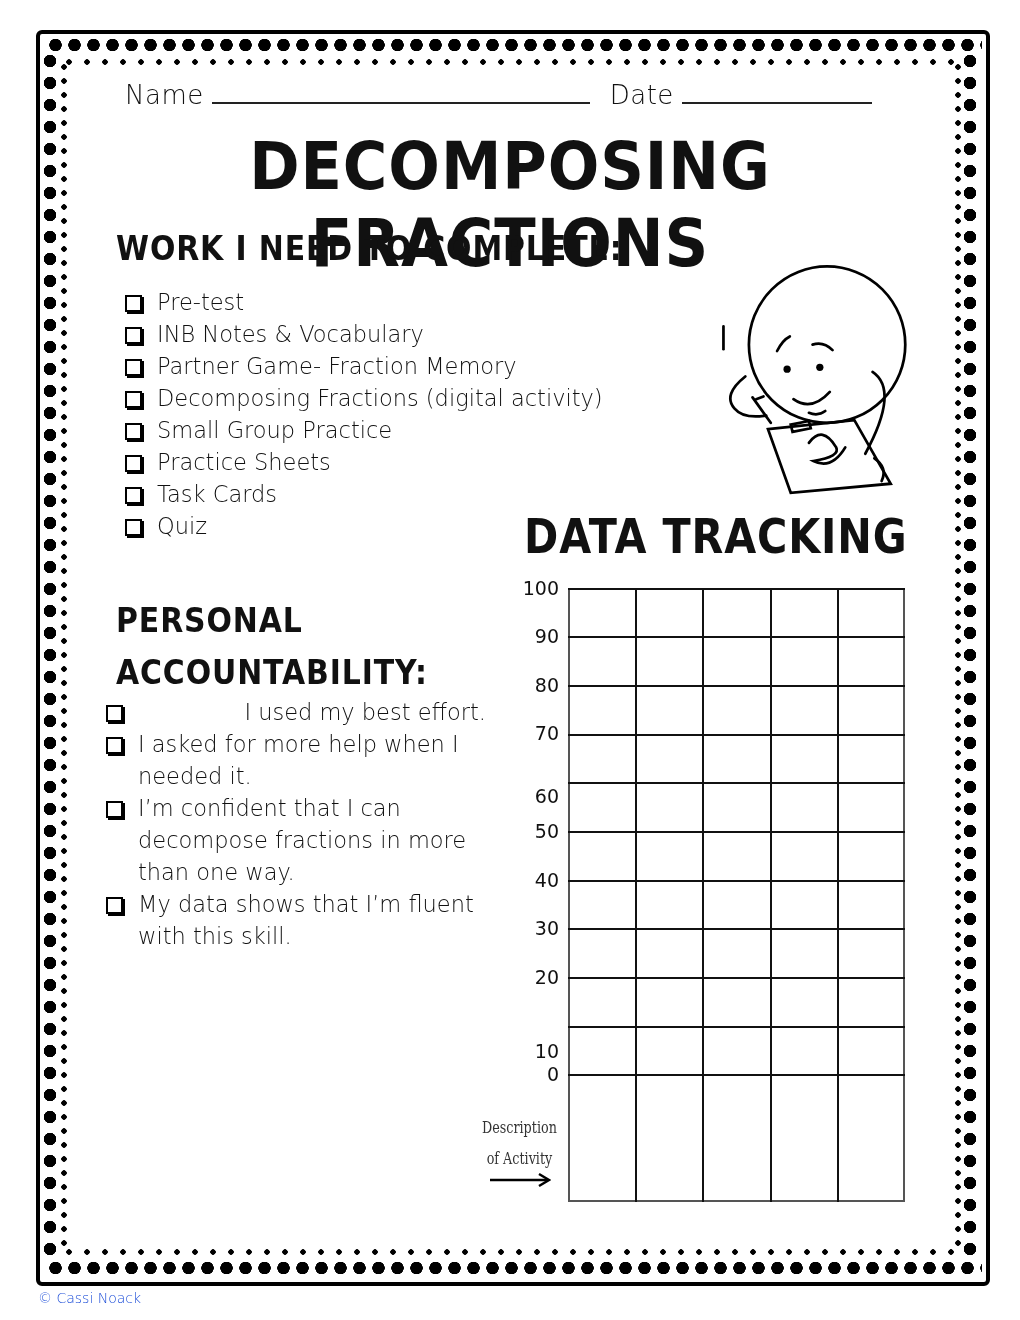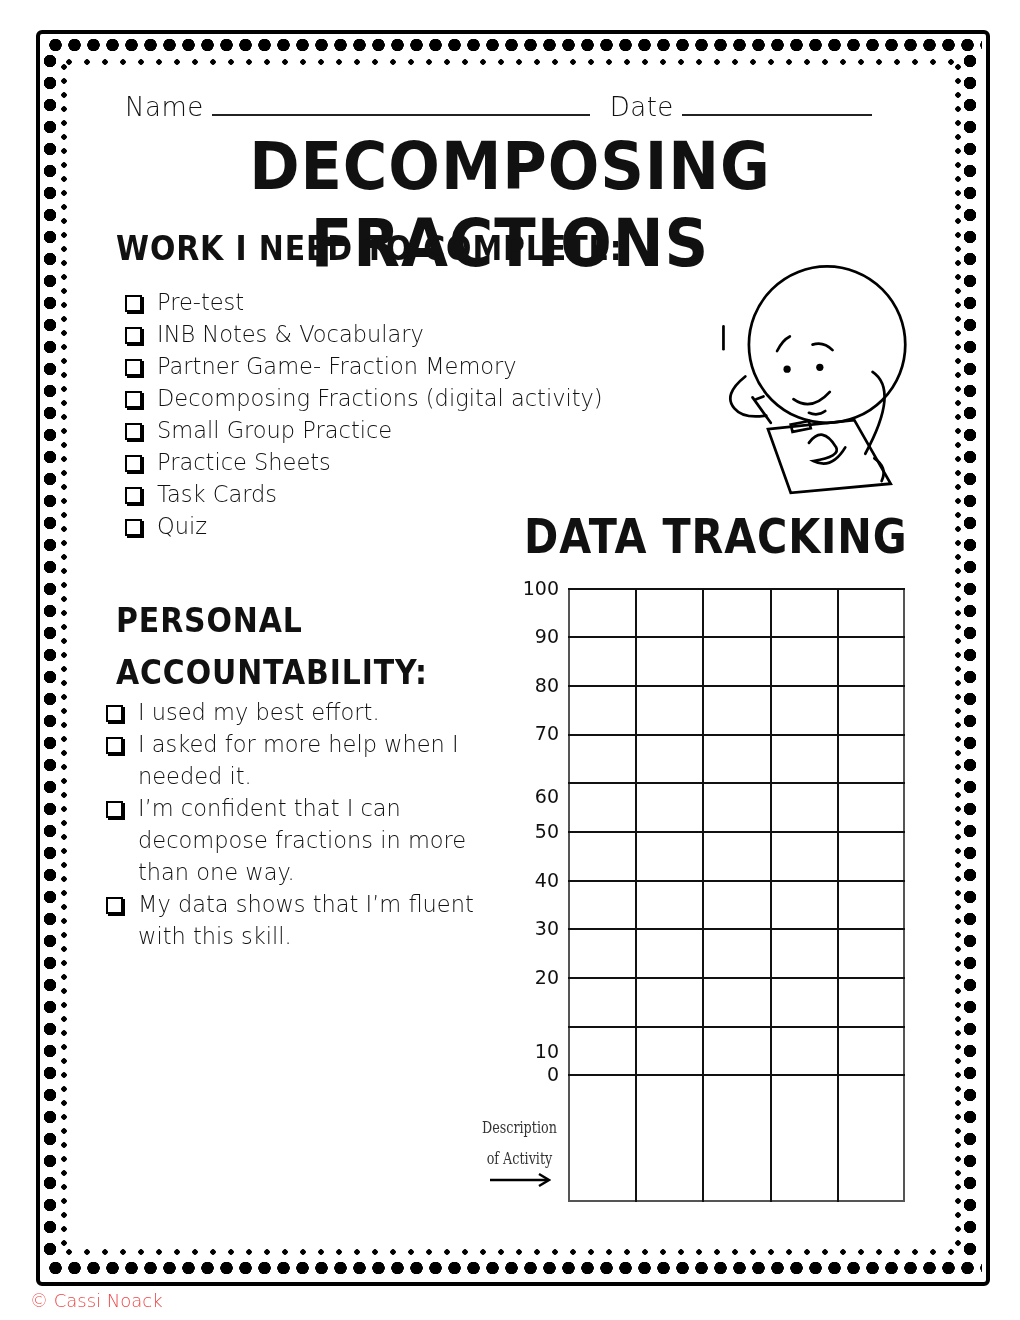--- a/index.html
+++ b/index.html
@@ -15,45 +15,45 @@
   .dots-right{left:962px;}
   .sdots-left,.sdots-right{position:absolute;top:60px;width:8px;height:1190px;
     background-image:radial-gradient(circle,#000 2.5px,transparent 3px);background-size:8px 14px;background-repeat:repeat-y;}
   .sdots-left{left:60px;}
   .sdots-right{left:954px;}
   .sdots-top,.sdots-bottom{position:absolute;left:60px;width:900px;height:8px;
     background-image:radial-gradient(circle,#000 2.5px,transparent 3px);background-size:18px 8px;background-repeat:repeat-x;}
   .sdots-top{top:58px;}
   .sdots-bottom{top:1248px;}
 
-  .header-line{position:absolute;top:92px;left:125px;font-size:26px;font-weight:300;letter-spacing:0.5px;white-space:nowrap;}
+  .header-line{position:absolute;top:80px;left:125px;font-size:26px;font-weight:300;letter-spacing:0.5px;white-space:nowrap;}
   .header-line .blank{display:inline-block;border-bottom:2px solid #222;vertical-align:baseline;height:2px;margin:0 8px;}
   .title{position:absolute;top:128px;left:90px;width:840px;text-align:center;font-family:"DejaVu Sans",sans-serif;font-weight:bold;font-size:66px;letter-spacing:1px;transform:scaleX(0.92);transform-origin:center;}
   .section-title{position:absolute;font-family:"DejaVu Sans",sans-serif;font-weight:bold;letter-spacing:1px;}
   .work-title{top:228px;left:116px;font-size:34px;transform:scaleX(0.88);transform-origin:left;}
   .acc-title{top:594px;left:116px;font-size:34px;line-height:52px;transform:scaleX(0.88);transform-origin:left;}
   .data-title{top:508px;left:524px;font-size:48px;transform:scaleX(0.86);transform-origin:left;}
 
   .list{position:absolute;margin:0;padding:0;list-style:none;font-size:22.5px;font-weight:300;}
   .list li{display:flex;align-items:flex-start;line-height:32px;}
   .cb{display:inline-block;width:13px;height:13px;border:2px solid #000;box-shadow:2px 2px 0 #000;margin-top:9px;margin-right:15px;flex:0 0 auto;background:#fff;}
   .work-list{top:286px;left:125px;}
   .acc-list{top:696px;left:106px;width:380px;}
-  .acc-list li{line-height:32px;}
+  .acc-list li{line-height:32px;justify-content:space-between;}
 
   .chart{position:absolute;left:568px;top:588px;width:337px;height:614px;}
   .grid{position:absolute;left:0;top:0;width:337px;height:614px;border:2px solid #555;box-sizing:border-box;}
   .hline{position:absolute;left:0;width:337px;height:2px;background:#111;}
   .vline{position:absolute;top:0;width:2px;height:614px;background:#111;}
   .ytick{position:absolute;right:346px;font-size:19px;text-align:right;transform:translateY(-50%);white-space:nowrap;}
   .desc{position:absolute;left:482px;top:1112px;font-family:"DejaVu Serif",serif;font-size:17px;line-height:31px;color:#333;text-align:center;transform:scaleX(0.75);transform-origin:left;}
   .arrow{position:absolute;left:489px;top:1172px;width:62px;height:16px;}
 
   .mascot{position:absolute;left:718px;top:256px;width:200px;height:250px;}
-  .copyright{position:absolute;left:30px;top:1290px;font-size:18px;color:#ef4444;font-weight:300;}
+  .copyright{position:absolute;left:38px;top:1290px;font-size:14px;color:#1d4ed8;font-weight:300;}
 </style>
 </head>
 <body>
 
 <div class="frame"></div>
 <div class="dots-top"></div>
 <div class="dots-bottom"></div>
 <div class="dots-left"></div>
 <div class="dots-right"></div>
 <div class="sdots-left"></div>

